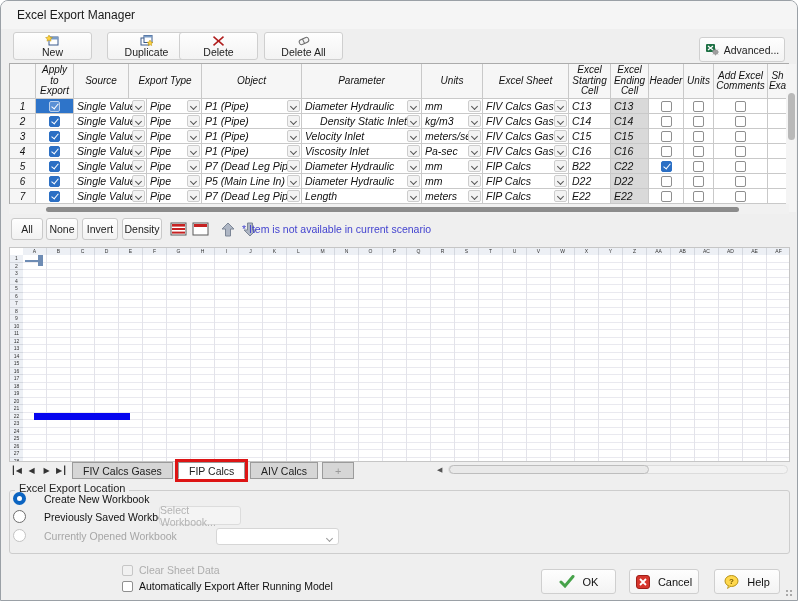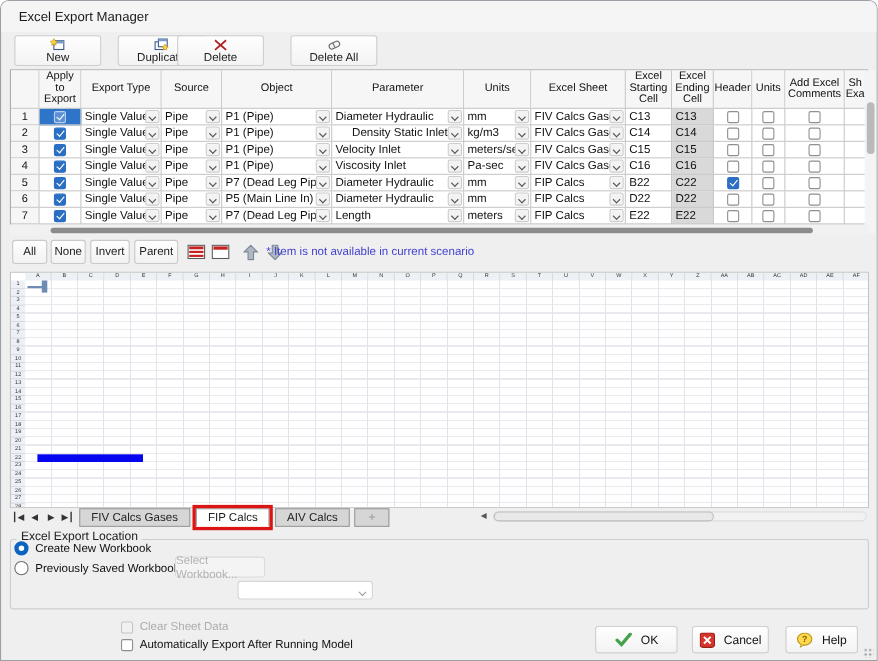--- a/index.html
+++ b/index.html
@@ -13,21 +13,21 @@
   
   .tbbtn { position:absolute; top:31px; height:28px; width:79px; background:linear-gradient(#fefefe,#f3f3f3);
            border:1px solid #cfcfcf; border-radius:3px; display:flex; flex-direction:column; align-items:center; justify-content:center; cursor:default; }
   .tbbtn .lbl { font-size:10.5px; color:#222; line-height:11px; }
   .tbbtn .ic { height:13px; display:flex; align-items:center; }
   #advanced-btn { position:absolute; right:12px; top:36px; height:25px; width:86px; background:linear-gradient(#fefefe,#f3f3f3);
            border:1px solid #cfcfcf; border-radius:3px; display:flex; align-items:center; justify-content:center; gap:4px; font-size:10.5px; color:#222; }
 
   
   #xtbl { position:absolute; left:8px; top:62px; width:780px; background:#fff; border:1px solid #ababab; }
-  .trow { display:flex; height:15px; }
+  .trow { display:flex; height:15px;font-style:italic; }
   .trow.hdr { height:35px; }
   .td,.th { border-right:1px solid #c9c9c9; border-bottom:1px solid #c9c9c9; overflow:hidden; position:relative;
             font-size:10.5px; color:#111; display:flex; align-items:center; }
   .th { background:#f6f6f6; justify-content:center; text-align:center; font-size:10px; line-height:10.5px; padding:0 1px; }
   .td.txt { padding-left:3px; }
   .td.cnum { background:#f6f6f6; justify-content:center; font-size:10px; }
   .td.cend { background:#d9d9d9; padding-left:3px; }
   .td.dd { padding-left:3px; padding-right:14px; white-space:nowrap; }
   .ddbtn { position:absolute; right:1px; top:1px; bottom:1px; width:13px; background:#f3f3f3; border:1px solid #cdcdcd; border-radius:2px; }
   .chv { display:block; width:5px; height:5px; border-right:1.4px solid #555; border-bottom:1.4px solid #555; transform:rotate(45deg); margin:3px auto 0; }
@@ -71,34 +71,34 @@
   .sheettab.active { background:#fff; border-bottom-color:#fff; outline:3px solid #dd1414; z-index:3; }
   .sheettab.plus { color:#9a9a9a; font-size:11px; padding:0 12px; }
   #tabsb { position:absolute; right:2px; top:3px; height:9px; left:428px; }
   #tabsb .arrow { position:absolute; left:0; top:0; font-size:7px; color:#555; line-height:9px; }
   #tabsb .track { position:absolute; left:11px; right:0; top:0; height:9px; background:#f2f2f2; border-radius:5px; border:1px solid #dcdcdc; }
   #tabsb .thumb { position:absolute; left:12px; width:200px; top:0; height:9px; background:#e9e9e9; border:1px solid #bdbdbd; border-radius:5px; }
 
   
   #loc { position:absolute; left:8px; top:489px; width:781px; height:64px; border:1px solid #cdcdcd; border-radius:3px; }
   #loc-title { position:absolute; left:14px; top:481px; background:#efefef; padding:0 4px; font-size:11px; color:#222; }
-  .optrow { position:absolute; left:12px; display:flex; align-items:center; gap:6px; font-size:10.5px; color:#111; }
+  .optrow { position:absolute; left:12px; display:flex; align-items:center; gap:18px; font-size:10.5px; color:#111; }
   .optrow.dis { color:#a6a6a6; }
   .radio { width:13px; height:13px; border-radius:50%; border:1px solid #6e6e6e; background:#fff; flex:0 0 auto; }
   .radio.on { border:4px solid #0b64c1; }
   .radio.dis { border-color:#c3c3c3; }
   #selwb-btn { position:absolute; left:158px; top:505px; width:82px; height:19px; background:#f4f4f4; border:1px solid #dcdcdc; border-radius:3px;
                font-size:10.5px; color:#b3b3b3; display:flex; align-items:center; justify-content:center; }
   #curwb-dd { position:absolute; left:215px; top:527px; width:123px; height:17px; background:#fff; border:1px solid #d6d6d6; border-radius:3px; }
   #curwb-dd .chv { position:absolute; right:6px; top:4px; border-color:#9a9a9a; }
 
   
   #exportnow-btn { position:absolute; left:10px; top:565px; width:86px; height:28px; background:linear-gradient(#fefefe,#f2f2f2);
                    border:1px solid #cfcfcf; border-radius:3px; display:flex; align-items:center; justify-content:center; gap:4px; font-size:10.5px; color:#222; }
-  .fchk { position:absolute; left:94px; display:flex; align-items:center; gap:6px; font-size:10.5px; color:#111;padding-left:15px; }
+  .fchk { position:absolute; left:106px; display:flex; align-items:center; gap:6px; font-size:10.5px; color:#111;padding-left:15px; }
   .fchk.dis { color:#adadad; }
   .fchk .cb { margin:0; }
   .fchk .cb.dis { border-color:#c6c6c6; background:#f1f1f1; }
   .footbtn { position:absolute; top:568px; height:25px; background:linear-gradient(#fefefe,#f3f3f3); border:1px solid #cfcfcf; border-radius:3px;
              display:flex; align-items:center; justify-content:center; gap:8px; font-size:11px; color:#111; }
   #grip { position:absolute; right:3px; bottom:2px; width:9px; height:9px;
           background-image:radial-gradient(circle at 2px 2px, #a9a9a9 1px, transparent 1.2px);
           background-size:4px 4px; }
 
   svg { display:block; }
@@ -126,47 +126,64 @@
         <span class="ic">
           <svg width="15" height="13" viewBox="0 0 15 13">
             <rect x="2" y="4" width="8" height="7" fill="#fff" stroke="#3a5a8c"></rect>
             <rect x="5" y="1.5" width="8" height="7" fill="#fff" stroke="#3a5a8c"></rect>
             <rect x="5" y="1.5" width="8" height="2" fill="#7a9cc6"></rect>
             <path d="M11 6 l1 2 2 .4 -1.6 1.2 .3 2 -1.7-1 -1.7 1 .3-2 -1.6-1.2 2-.4 Z" fill="#ffd23f" stroke="#b78f00" stroke-width="0.5"></path>
           </svg>
         </span>
         <span class="lbl">Duplicate</span>
       </div>
-      <div class="tbbtn" style="left: 160px;">
+      <div class="tbbtn" style="left: 178px;">
         <span class="ic">
           <svg width="13" height="12" viewBox="0 0 13 12">
             <path d="M2 1 L6.5 5 L11 1 L12 2.2 L7.8 6 L12 9.8 L11 11 L6.5 7 L2 11 L1 9.8 L5.2 6 L1 2.2 Z" fill="#b01d1d"></path>
           </svg>
         </span>
         <span class="lbl">Delete</span>
       </div>
       <div class="tbbtn" style="left: 263px;">
         <span class="ic">
           <svg width="14" height="12" viewBox="0 0 14 12">
             <g transform="rotate(-25 7 6)">
               <rect x="2" y="3.5" width="10" height="5" rx="2.5" fill="#f4f4f4" stroke="#6d6d6d"></rect>
               <line x1="6.5" y1="3.5" x2="6.5" y2="8.5" stroke="#6d6d6d"></line>
             </g>
           </svg>
         </span>
         <span class="lbl">Delete All</span>
       </div>
     </div>
+  <div id="advanced-btn">
+    <span class="ic">
+        <svg width="15" height="13" viewBox="0 0 15 13">
+          <rect x="1" y="1" width="9" height="8" rx="1" fill="#1d7044"></rect>
+          <path d="M3 3 L8 7 M8 3 L3 7" stroke="#fff" stroke-width="1.3"></path>
+          <circle cx="10.5" cy="9" r="2.6" fill="#9a9a9a"></circle>
+          <circle cx="10.5" cy="9" r="1" fill="#efefef"></circle>
+          <g stroke="#9a9a9a" stroke-width="1">
+            <line x1="10.5" y1="5.6" x2="10.5" y2="12.4"></line>
+            <line x1="7.1" y1="9" x2="13.9" y2="9"></line>
+            <line x1="8.1" y1="6.6" x2="12.9" y2="11.4"></line>
+            <line x1="12.9" y1="6.6" x2="8.1" y2="11.4"></line>
+          </g>
+        </svg>
+      </span>
+    <span>Advanced...</span>
+  </div>
 
   <div id="xtbl">
       <div class="trow hdr">
         <div class="th" style="width: 26px; flex: 0 0 26px;"></div>
         <div class="th" style="width: 38px; flex: 0 0 38px;">Apply to Export</div>
+        <div class="th" style="width: 55px; flex: 0 0 55px;">Source</div>
         <div class="th" style="width: 73px; flex: 0 0 73px;">Export Type</div>
-        <div class="th" style="width: 55px; flex: 0 0 55px;">Source</div>
         <div class="th" style="width: 100px; flex: 0 0 100px;">Object</div>
         <div class="th" style="width: 120px; flex: 0 0 120px;">Parameter</div>
         <div class="th" style="width: 61px; flex: 0 0 61px;">Units</div>
         <div class="th" style="width: 86px; flex: 0 0 86px;">Excel Sheet</div>
         <div class="th" style="width: 42px; flex: 0 0 42px;">Excel Starting Cell</div>
         <div class="th" style="width: 38px; flex: 0 0 38px;">Excel Ending Cell</div>
         <div class="th" style="width: 35px; flex: 0 0 35px;">Header</div>
         <div class="th" style="width: 30px; flex: 0 0 30px;">Units</div>
         <div class="th" style="width: 54px; flex: 0 0 54px;">Add Excel Comments</div>
         <div class="th" style="width: 20px; flex: 0 0 20px;">Sh Exa</div>
@@ -554,21 +571,21 @@
       <div class="thumb" style="top:29px;height:47px;"></div>
     </div>
   <div id="hsb">
       <div class="thumb" style="left:37px;width:693px;"></div>
     </div>
 
   <div id="selbar">
       <div class="selbtn" style="left: 10px; width: 32px;">All</div>
       <div class="selbtn" style="left: 45px; width: 32px;">None</div>
       <div class="selbtn" style="left: 81px; width: 36px;">Invert</div>
-      <div class="selbtn" style="left: 121px; width: 40px;">Parent</div>
+      <div class="selbtn" style="left: 121px; width: 40px;">Density</div>
       <div class="icobtn" style="left: 168px;">
         <span>
           <svg width="17" height="14" viewBox="0 0 17 14">
             <rect x="1" y="1" width="15" height="12" fill="#fff" stroke="#5a5a5a"></rect>
             <rect x="2" y="2" width="13" height="2.6" fill="#c62222"></rect>
             <rect x="2" y="6" width="13" height="2" fill="#c62222"></rect>
             <rect x="2" y="9.6" width="13" height="2" fill="#c62222"></rect>
           </svg>
         </span>
       </div>
@@ -696,20 +713,24 @@
     <span class="radio on"></span>
     <span>Create New Workbook</span>
   </div>
   <div class="optrow" style="top:509px;">
     <span class="radio"></span>
     <span>Previously Saved Workbook</span>
   </div>
   <div id="selwb-btn">
     <span>Select Workbook...</span>
   </div>
+  <div class="optrow dis" style="top:528px;">
+    <span class="radio dis"></span>
+    <span>Currently Opened Workbook</span>
+  </div>
   <div id="curwb-dd">
     <span></span>
     <i class="chv"></i>
   </div>
 
   <div class="fchk dis" style="top:563px;">
     <span class="cb dis"></span>
     <span>Clear Sheet Data</span>
   </div>
   <div class="fchk" style="top:579px;">

